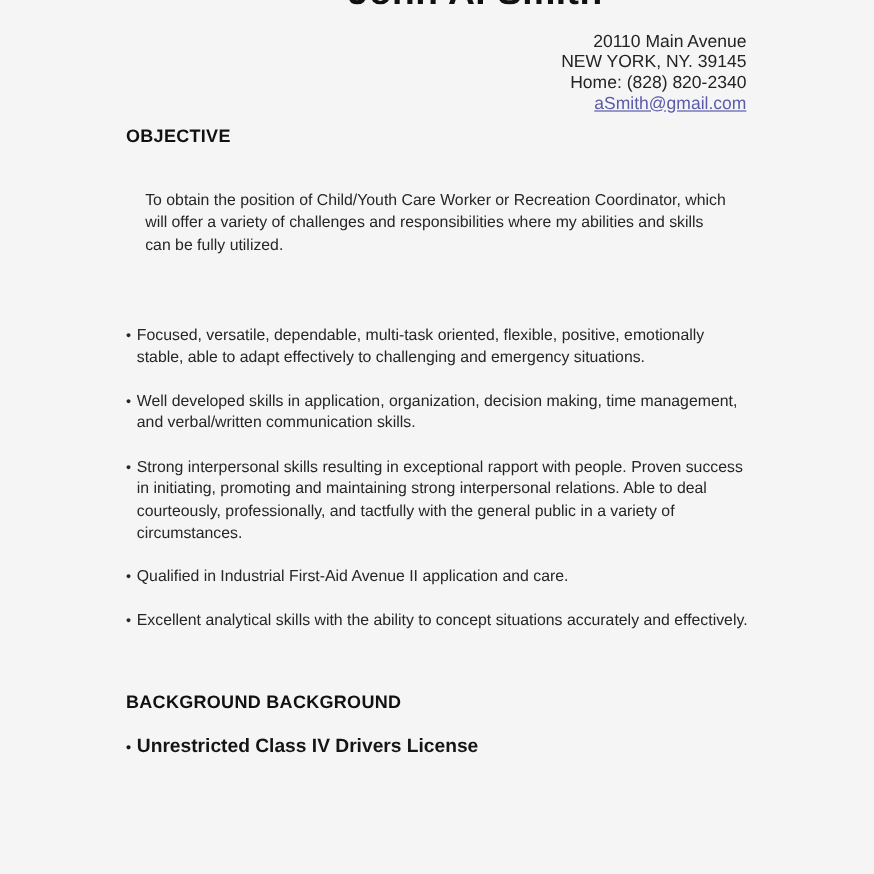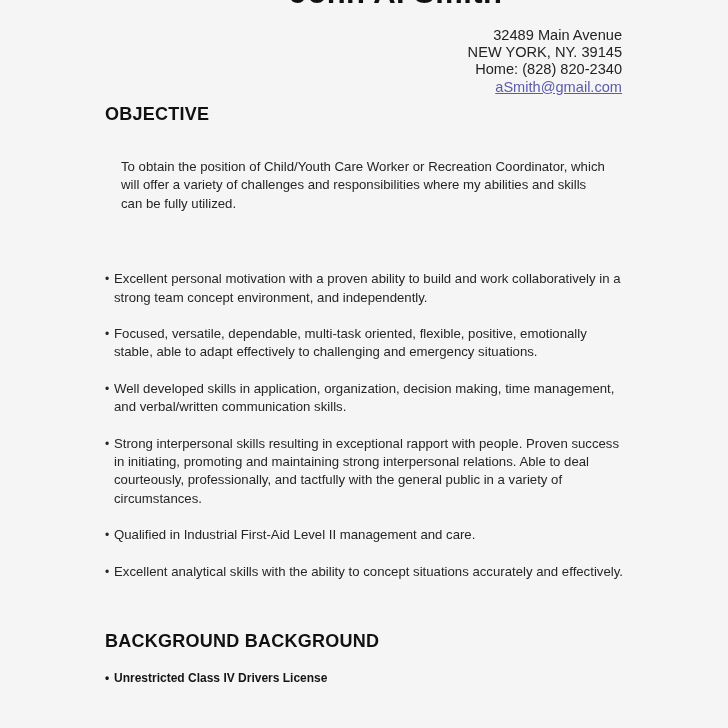--- a/index.html
+++ b/index.html
@@ -60,21 +60,21 @@
 
   
   .content {
     position: absolute;
     left: 105px;
     top: 104px;
     width: 518px;
   }
 
   h2.section {
-    font-size: 18px;
+    font-size: 15px;
     font-weight: bold;
     letter-spacing: 0.25px;
     color: #111;
     margin: 0;
     line-height: 20px;
   }
 
   .para {
     font-size: 13.2px;
     line-height: 18.4px;
@@ -101,21 +101,21 @@
   }
   ul.bullets li:last-child { margin-bottom: 0; }
   ul.bullets li::before {
     content: "\2022";
     position: absolute;
     left: 0;
     top: 0;
     font-size: 12px;
   }
   .edu-bold {
-    font-size: 12px;
+    font-size: 16px;
     line-height: 18.4px;
     font-weight: bold;
     color: #151515;
     margin: 0;
     position: relative;
     padding-left: 9px;
   }
   .edu-bold::before {
     content: "\2022";
     position: absolute;
@@ -128,41 +128,40 @@
 </head>
 <body>
 
 <div class="page">
 
   <div class="header">
     <div class="name">John A. Smith</div>
   </div>
 
   <div class="contact">
-    <div>32489 Main Avenue</div>
+    <div>20110 Main Avenue</div>
     <div>NEW YORK, NY. 39145</div>
     <div>Home: (828) 820-2340</div>
     <div><span class="email-link">aSmith@gmail.com</span></div>
   </div>
 
   <div class="content">
 
     <h2 class="section">OBJECTIVE</h2>
     <div class="gap-after-heading"></div>
     <p class="para">To obtain the position of Child/Youth Care Worker or Recreation Coordinator, which will offer a variety of challenges and responsibilities where my abilities and skills can be fully utilized.</p>
 
     <div class="gap-section"></div>
 
     <div class="gap-after-heading"></div>
     <ul class="bullets">
-      <li>Excellent personal motivation with a proven ability to build and work collaboratively in a strong team concept environment, and independently.</li>
       <li>Focused, versatile, dependable, multi-task oriented, flexible, positive, emotionally stable, able to adapt effectively to challenging and emergency situations.</li>
       <li>Well developed skills in application, organization, decision making, time management, and verbal/written communication skills.</li>
       <li>Strong interpersonal skills resulting in exceptional rapport with people. Proven success in initiating, promoting and maintaining strong interpersonal relations. Able to deal courteously, professionally, and tactfully with the general public in a variety of circumstances.</li>
-      <li>Qualified in Industrial First-Aid Level II management and care.</li>
+      <li>Qualified in Industrial First-Aid Avenue II application and care.</li>
       <li>Excellent analytical skills with the ability to concept situations accurately and effectively.</li>
     </ul>
 
     <div class="gap-big"></div>
 
     <h2 class="section">BACKGROUND BACKGROUND</h2>
     <div class="gap-after-heading"></div>
 
     <p class="edu-bold">Unrestricted Class IV Drivers License</p>
     <div class="gap-edu"></div>

